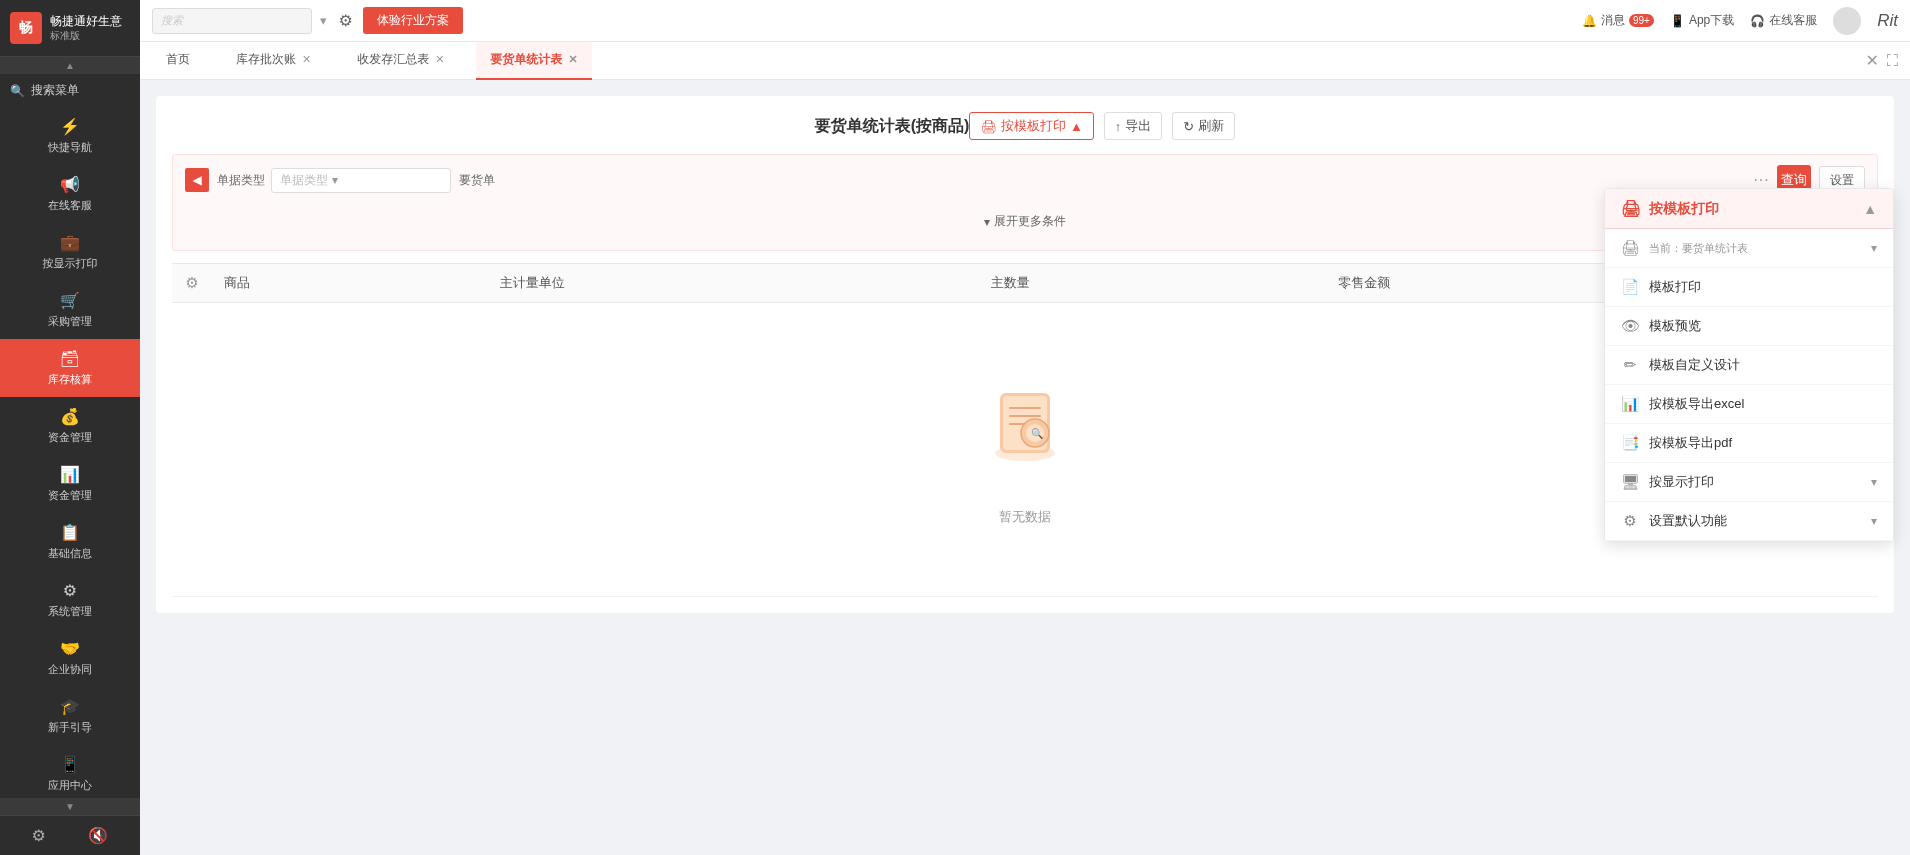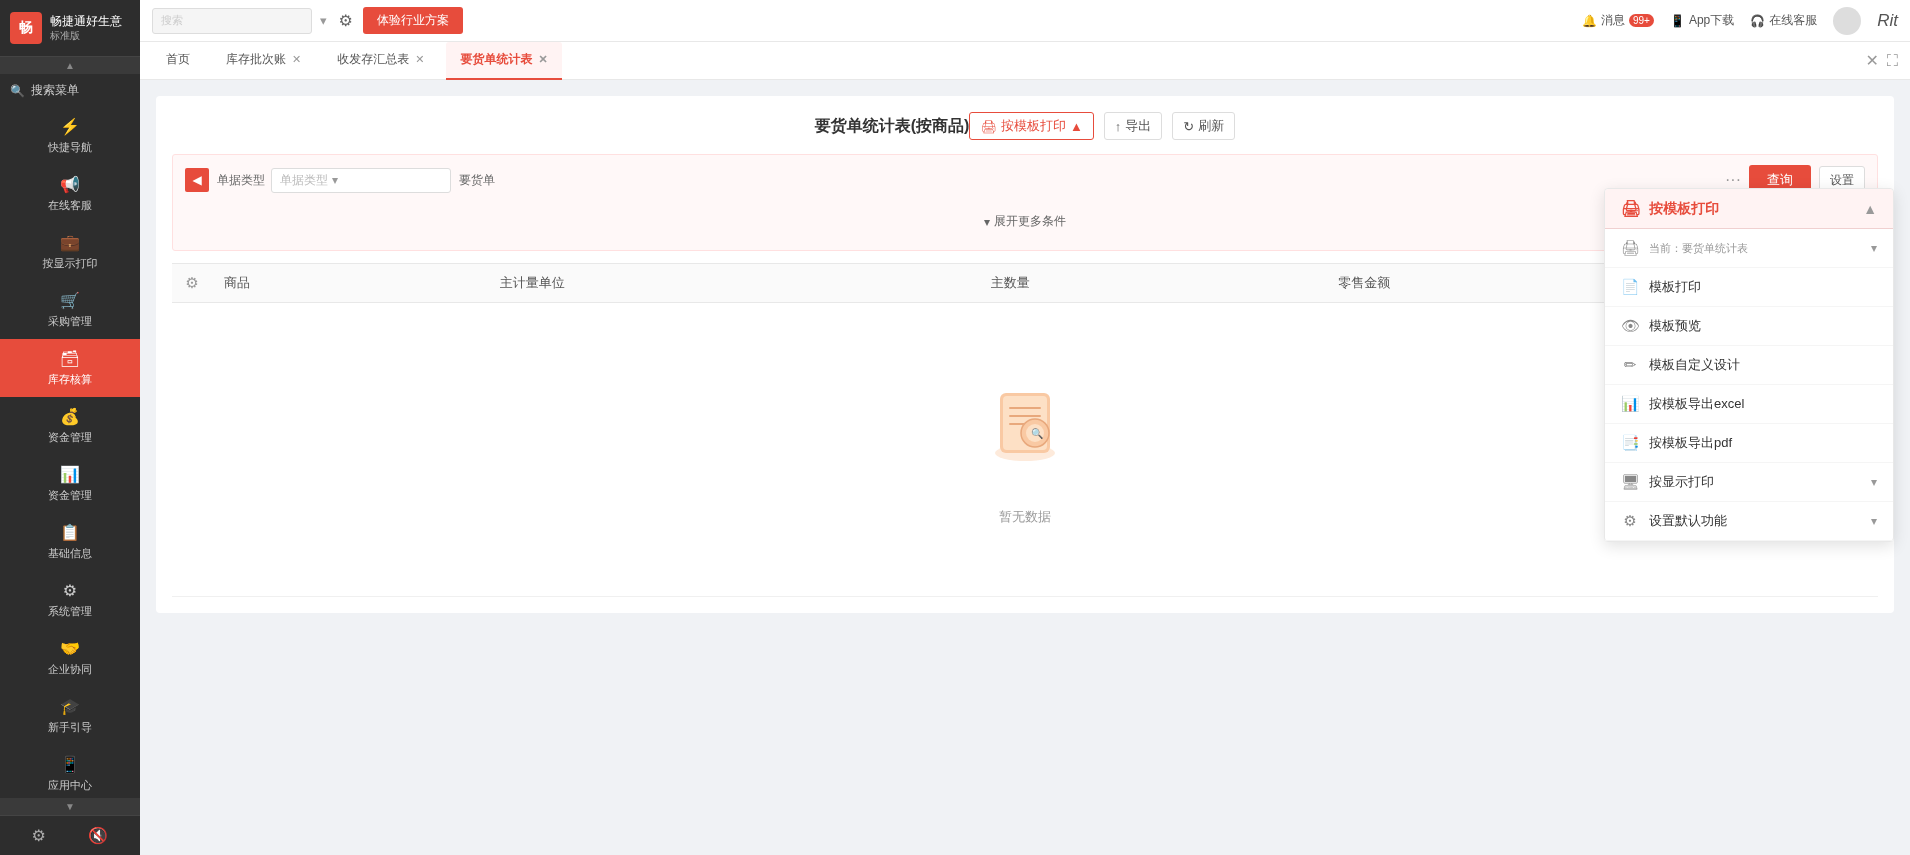--- a/index.html
+++ b/index.html
@@ -20,32 +20,32 @@
     .nav-item .nav-icon { font-size: 16px; }
     .nav-item .nav-label { font-size: 11px; }
     .sidebar-bottom { padding: 10px; display: flex; justify-content: space-around; border-top: 1px solid #444; }
     .sidebar-bottom-icon { font-size: 16px; color: #aaa; cursor: pointer; }
 
     
     .main { flex: 1; display: flex; flex-direction: column; overflow: hidden; }
 
     
     .topbar { background: #fff; height: 42px; display: flex; align-items: center; padding: 0 12px; gap: 10px; border-bottom: 1px solid #e8e8e8; flex-shrink: 0; }
-    .topbar-search { width: 160px; height: 26px; background: #f5f5f5; border: 1px solid #ddd; border-radius: 3px; padding: 0 8px; font-size: 12px; color: #999; display: flex; align-items: center; }
+    .topbar-search { width: 160px; height: 26px; background: #f5f5f5; border: 1px solid #ddd; border-radius: 3px; padding: 0 8px; font-size: 12px; color: #999; display: flex; align-items: center; font-style: italic; }
     .topbar-dropdown-icon { color: #999; cursor: pointer; }
     .topbar-gear { font-size: 16px; color: #666; cursor: pointer; margin-left: 4px; }
     .topbar-trial-btn { background: #e74c3c; color: white; border: none; padding: 5px 14px; border-radius: 3px; font-size: 12px; cursor: pointer; }
     .topbar-right { margin-left: auto; display: flex; align-items: center; gap: 16px; }
     .topbar-right-item { display: flex; align-items: center; gap: 4px; font-size: 12px; color: #555; cursor: pointer; }
     .topbar-badge { background: #e74c3c; color: white; border-radius: 8px; font-size: 10px; padding: 1px 4px; }
     .topbar-avatar { width: 28px; height: 28px; background: #ddd; border-radius: 50%; }
     .topbar-username { font-size: 17px; color: #555; font-style: italic; }
 
     
-    .tabbar { background: #fff; height: 38px; display: flex; align-items: center; padding: 0 12px; border-bottom: 1px solid #e8e8e8; gap: 8px; flex-shrink: 0; position: relative; }
+    .tabbar { background: #fff; height: 38px; display: flex; align-items: center; padding: 0 12px; border-bottom: 1px solid #e8e8e8; gap: 18px; flex-shrink: 0; position: relative; }
     .tab { padding: 6px 14px; font-size: 12px; color: #555; cursor: pointer; border-radius: 3px 3px 0 0; display: flex; align-items: center; gap: 6px; height: 38px; border-bottom: 2px solid transparent; }
     .tab.active { background: #fff3f3; color: #e74c3c; border-bottom: 2px solid #e74c3c; font-weight: bold; }
     .tab-close { font-size: 11px; color: #999; cursor: pointer; }
     .tabbar-right { margin-left: auto; display: flex; align-items: center; gap: 8px; }
     .tabbar-close-icon { font-size: 16px; color: #999; cursor: pointer; }
     .tabbar-expand-icon { font-size: 16px; color: #999; cursor: pointer; }
 
     
     .page-content { flex: 1; overflow: auto; padding: 16px; background: #f0f2f5; position: relative; }
     .page-card { background: #fff; border-radius: 4px; padding: 16px; }
@@ -81,21 +81,21 @@
     .empty-text { color: #999; font-size: 13px; }
     .dropdown-menu { position: absolute; top: 108px; right: 16px; width: 290px; background: #fff; border: 1px solid #e8e8e8; border-radius: 4px; box-shadow: 0 4px 16px rgba(0,0,0,0.12); z-index: 100; }
     .dropdown-header { display: flex; align-items: center; justify-content: space-between; padding: 10px 16px; background: #fff3f3; border-bottom: 1px solid #f0d0d0; border-radius: 4px 4px 0 0; }
     .dropdown-header-left { display: flex; align-items: center; gap: 8px; color: #e74c3c; font-size: 14px; font-weight: bold; }
     .dropdown-header-icon { font-size: 16px; }
     .dropdown-close { color: #999; cursor: pointer; font-size: 14px; }
     .dropdown-item { display: flex; align-items: center; gap: 10px; padding: 10px 16px; cursor: pointer; color: #333; font-size: 13px; border-bottom: 1px solid #f5f5f5; }
     .dropdown-item .item-icon { color: #888; font-size: 15px; width: 18px; text-align: center; }
     .dropdown-item .item-label { flex: 1; }
     .dropdown-item .item-arrow { color: #999; font-size: 12px; }
-    .btn-query { background: #e74c3c; color: white; border: none; padding: 6px 18px; border-radius: 3px; font-size: 13px; cursor: pointer; }
+    .btn-query { background: #e74c3c; color: white; border: none; padding: 6px 4px; border-radius: 3px; font-size: 13px; cursor: pointer; }
     .btn-settings-outline { border: 1px solid #ddd; background: #fff; color: #555; padding: 5px 10px; border-radius: 3px; font-size: 12px; cursor: pointer; }
 
     .filter-row { display: flex; align-items: center; gap: 16px; margin-bottom: 8px; }
     .filter-expand-row { text-align: center; padding: 6px; }
 
     .sidebar-scroll { background: #3a3a3a; text-align: center; color: #888; font-size: 10px; padding: 3px 0; cursor: pointer; }
     
     .topbar-left { display: flex; align-items: center; gap: 8px; }
   </style>
 </head>

